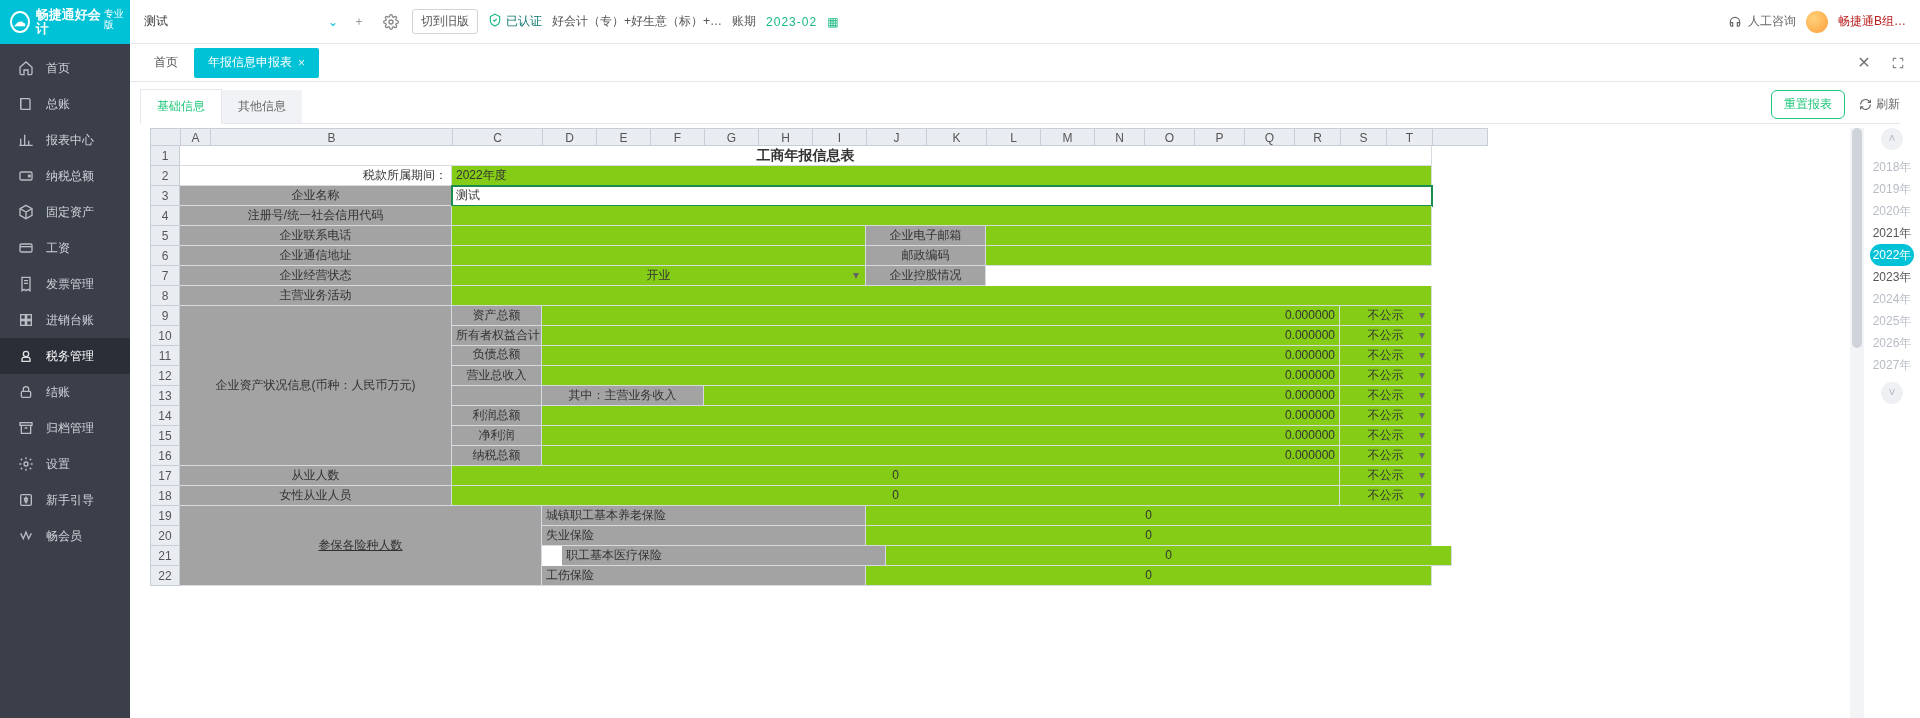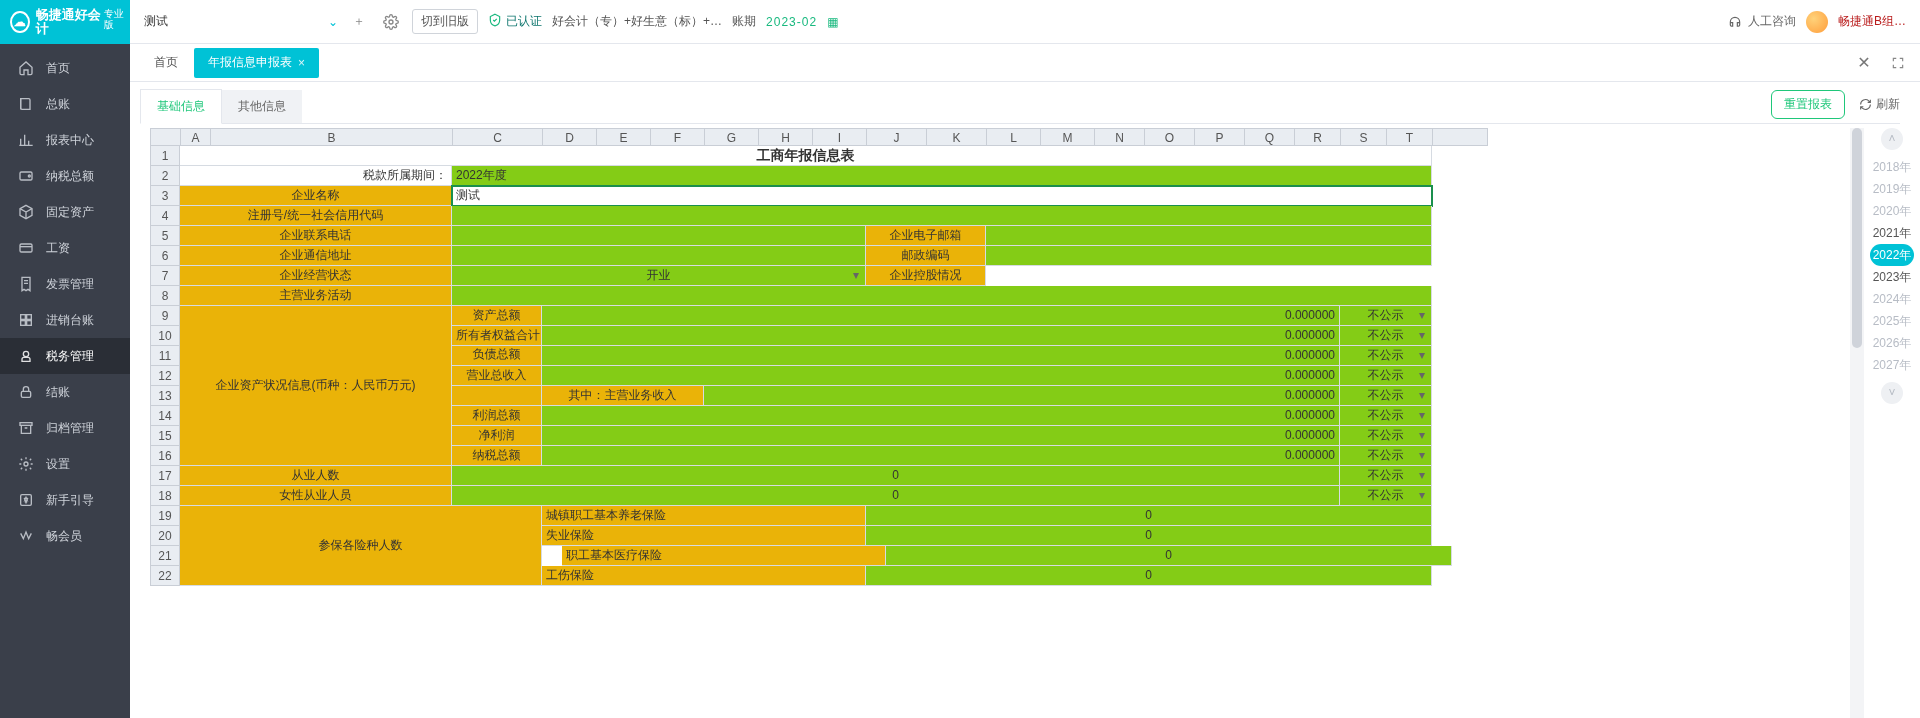--- a/index.html
+++ b/index.html
@@ -49,21 +49,21 @@
 
 .sheet{position:absolute;left:150px;top:128px;width:1338px;bottom:0}
 .colhdr{display:flex;height:18px;background:#e9edf2;border:1px solid #c9ced6}
 .rowhdr-corner{width:30px;border-right:1px solid #c9ced6;background:#e9edf2}
 .ch{flex:0 0 auto;text-align:center;color:#555;border-right:1px solid #c9ced6;line-height:18px}
 .rows{}
 .row{display:flex;height:20px}
 .row .rn{width:30px;background:#e9edf2;border:1px solid #c9ced6;border-top:none;text-align:center;color:#555;line-height:20px}
 
 .cell{border:1px solid #d6dbe2;border-top:none;border-left:none;line-height:19px;padding:0 4px;color:#333;background:#fff;overflow:hidden;white-space:nowrap}
-.lab{background:#eab308;text-align:center}
+.lab{background:#a3a3a3;text-align:center}
 .val{background:#84cc16}
 .num{text-align:right}
 .center{text-align:center}
 .title-cell{text-align:center;font-weight:bold;font-size:14px}
 .editing{outline:2px solid #1a8f4d;outline-offset:-1px;background:#fff}
 .dd{position:relative;text-align:center}
 .dd:after{content:"▾";position:absolute;right:6px;color:#666}
 .ddv{position:relative}
 .ddv:after{content:"▾";position:absolute;right:6px;color:#666}
 
@@ -417,21 +417,21 @@
         <div class="cell val ddv center" style="width: 92px;">不公示</div>
       </div>
       <div class="row">
         <div class="rn">18</div>
         <div class="cell lab" style="width: 272px;">女性从业人员</div>
         <div class="cell val center" style="width: 888px;">0</div>
         <div class="cell val ddv center" style="width: 92px;">不公示</div>
       </div>
       <div class="row">
         <div class="rn">19</div>
-        <div class="cell lab" style="width: 362px; height: 80px; display: flex; align-items: center; justify-content: center; white-space: normal;">参保各险种人数</div>
+        <div class="cell lab" style="width: 362px; height: 80px; display: flex; align-items: center; justify-content: center; white-space: normal; text-decoration: underline;">参保各险种人数</div>
         <div class="cell lab" style="width: 324px; text-align: left;">城镇职工基本养老保险</div>
         <div class="cell val center" style="width: 566px;">0</div>
       </div>
       <div class="row">
         <div class="rn">20</div>
         <div style="width: 362px;"></div>
         <div class="cell lab" style="width: 324px; text-align: left;">失业保险</div>
         <div class="cell val center" style="width: 566px;">0</div>
       </div>
       <div class="row">

